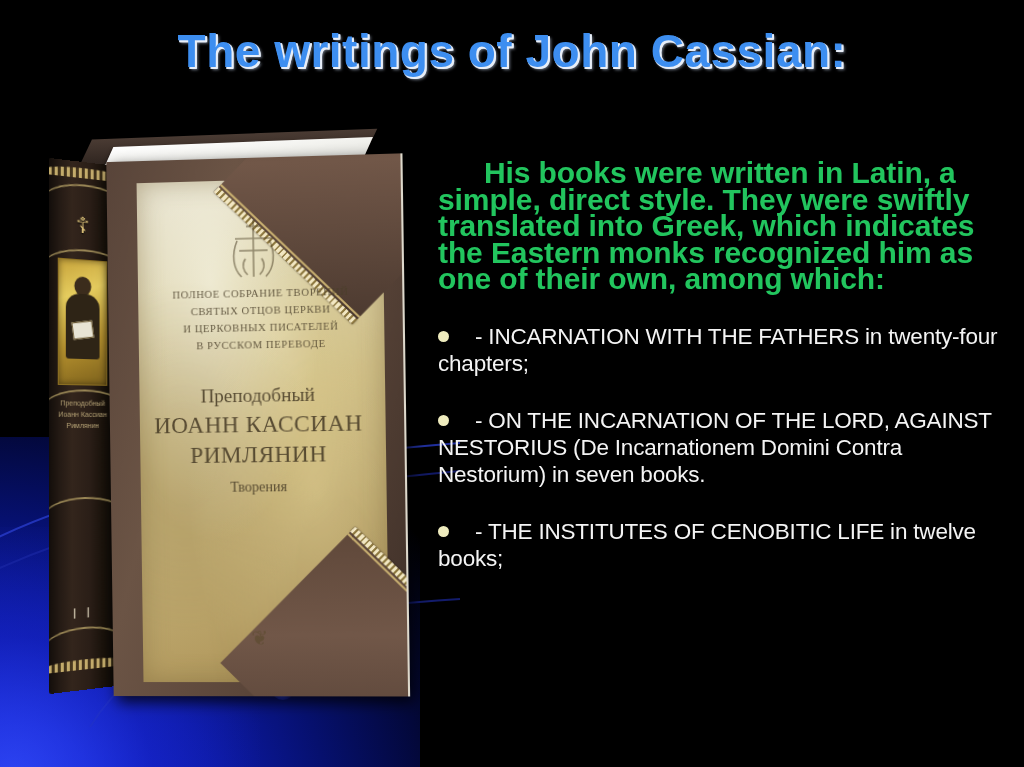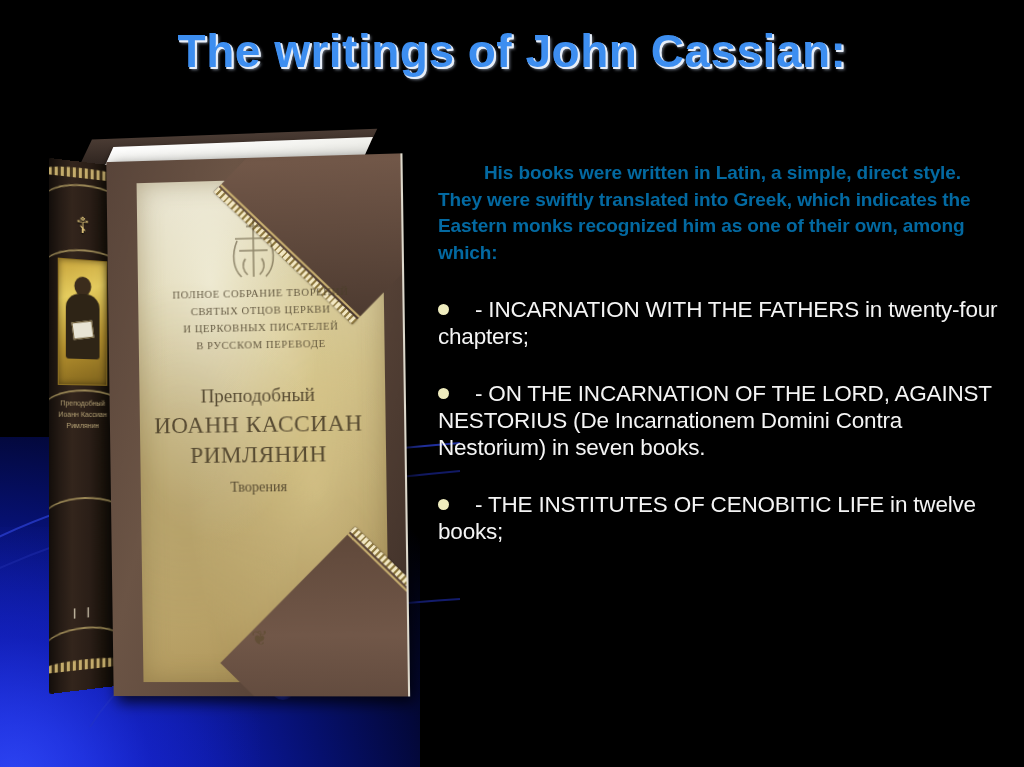--- a/index.html
+++ b/index.html
@@ -368,22 +368,22 @@
   }
 
   
   .content {
     position: absolute;
     left: 438px;
     top: 160px;
     width: 570px;
   }
   .intro {
-    color: #0369a1;
-    font-size: 19px;
+    color: #22c55e;
+    font-size: 30px;
     font-weight: bold;
     line-height: 26.5px;
     text-indent: 46px;
     letter-spacing: -0.1px;
     margin: 0 0 30px 0;
     font-family: "Liberation Sans", sans-serif;
   }
   .bullet-list { margin: 0; padding: 0; list-style: none; }
   .bullet-item {
     position: relative;

